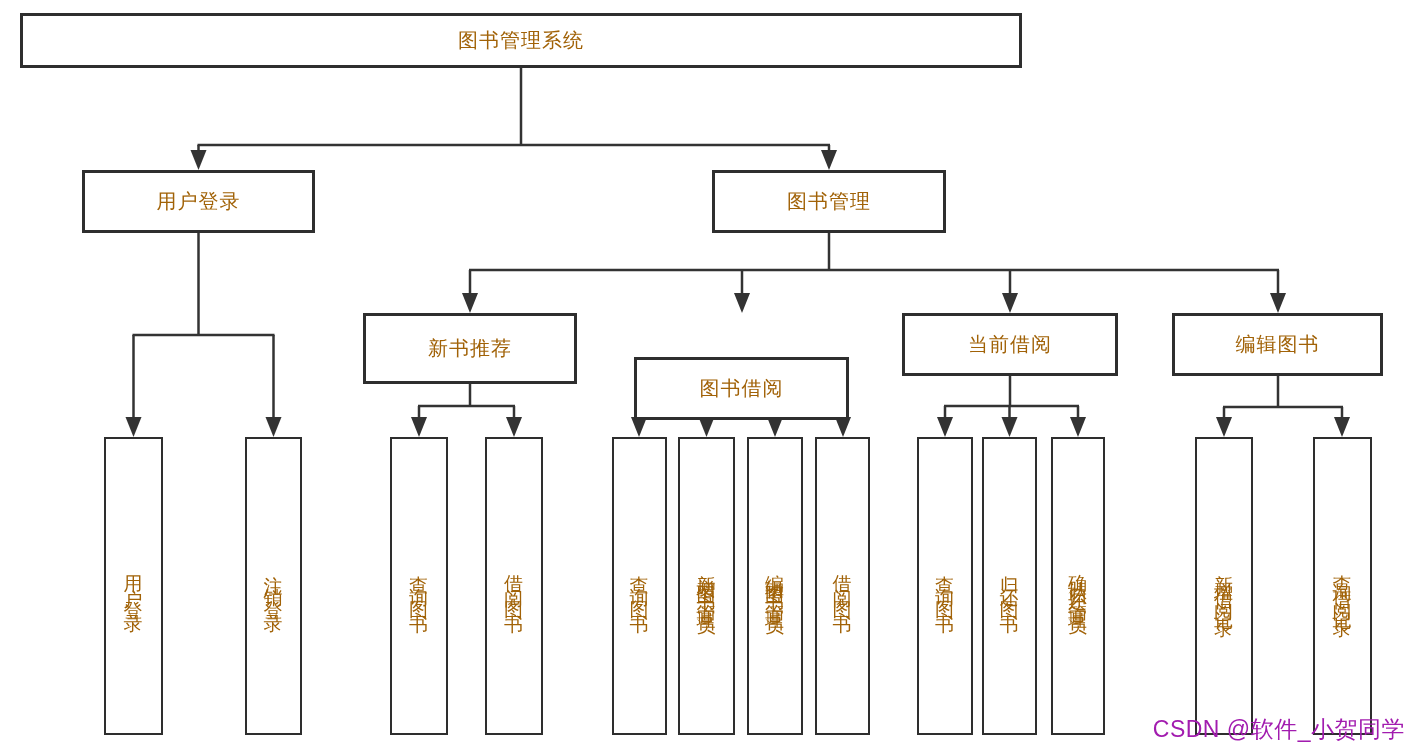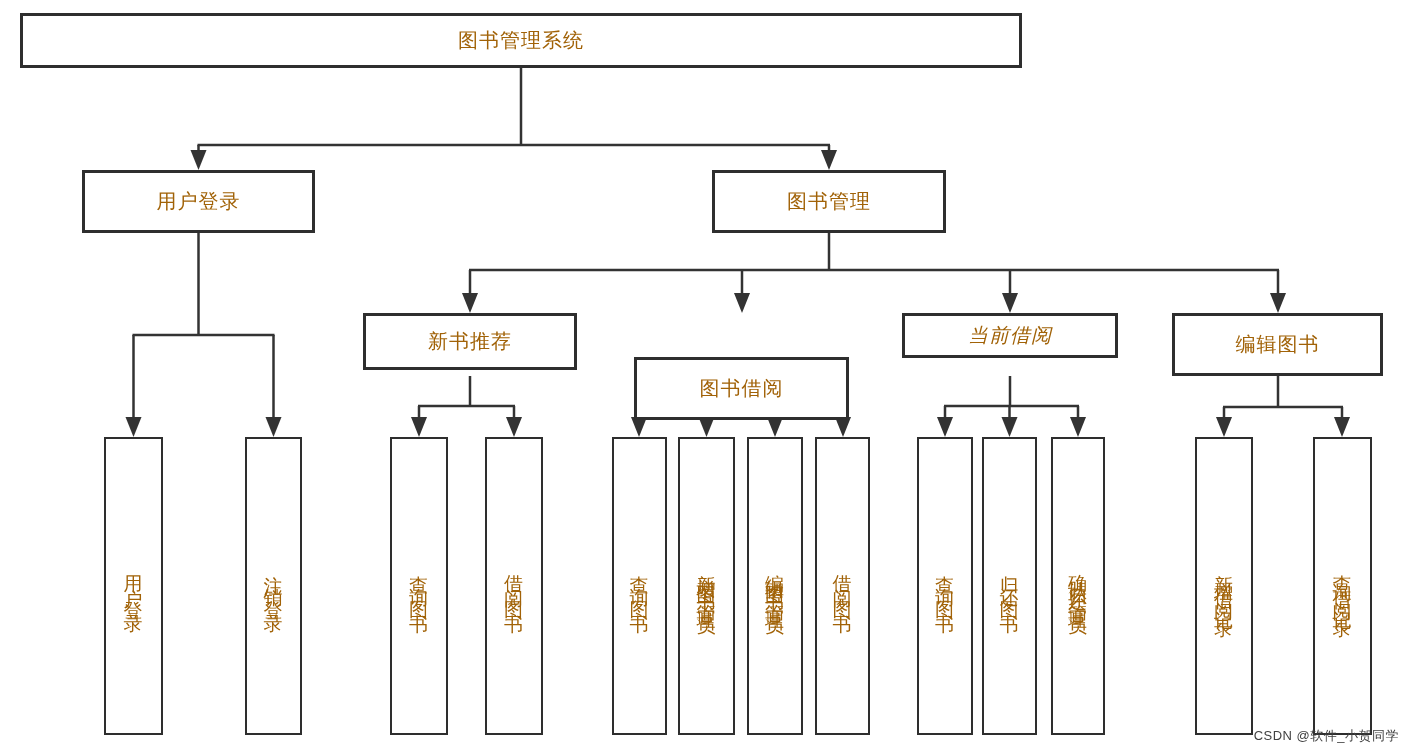--- a/index.html
+++ b/index.html
@@ -46,24 +46,24 @@
     writing-mode: vertical-rl;
     text-orientation: mixed;
     font-size: 19px;
     line-height: 1;
   }
   .sp-lg span { letter-spacing: 13px; }
   .sp-md span { letter-spacing: 9px; }
   .sp-sm span { letter-spacing: 6px; }
   .watermark {
     position: absolute;
-    right: 6px;
+    right: 0;
     bottom: 2px;
-    font-size: 13px;
-    color: #404040;
+    font-size: 23px;
+    color: #a21caf;
     letter-spacing: 0.5px;
     z-index: 3;
   }
 </style>
 </head>
 <body>
 
 <div class="canvas">
 
   <svg class="connectors" viewBox="0 0 1405 747" xmlns="http://www.w3.org/2000/svg">
@@ -136,27 +136,27 @@
     <span>图书管理系统</span>
   </div>
 
   <div class="node hbox" style="left:82px; top:170px; width:233px; height:63px;">
     <span>用户登录</span>
   </div>
   <div class="node hbox" style="left:712px; top:170px; width:234px; height:63px;">
     <span>图书管理</span>
   </div>
 
-  <div class="node hbox" style="left:363px; top:313px; width:214px; height:57px;">
+  <div class="node hbox" style="left:363px; top:313px; width:214px; height:71px;">
     <span>新书推荐</span>
   </div>
   <div class="node hbox" style="left:634px; top:313px; width:215px; height:63px;margin-top:44px;">
     <span>图书借阅</span>
   </div>
-  <div class="node hbox" style="left:902px; top:313px; width:216px; height:45px;font-style:italic;">
+  <div class="node hbox" style="left:902px; top:313px; width:216px; height:63px;">
     <span>当前借阅</span>
   </div>
   <div class="node hbox" style="left:1172px; top:313px; width:211px; height:63px;">
     <span>编辑图书</span>
   </div>
 
   <div class="node vbox sp-lg" style="left:104px; width:59px;">
     <span>用户登录</span>
   </div>
   <div class="node vbox sp-lg" style="left:245px; width:57px;">

